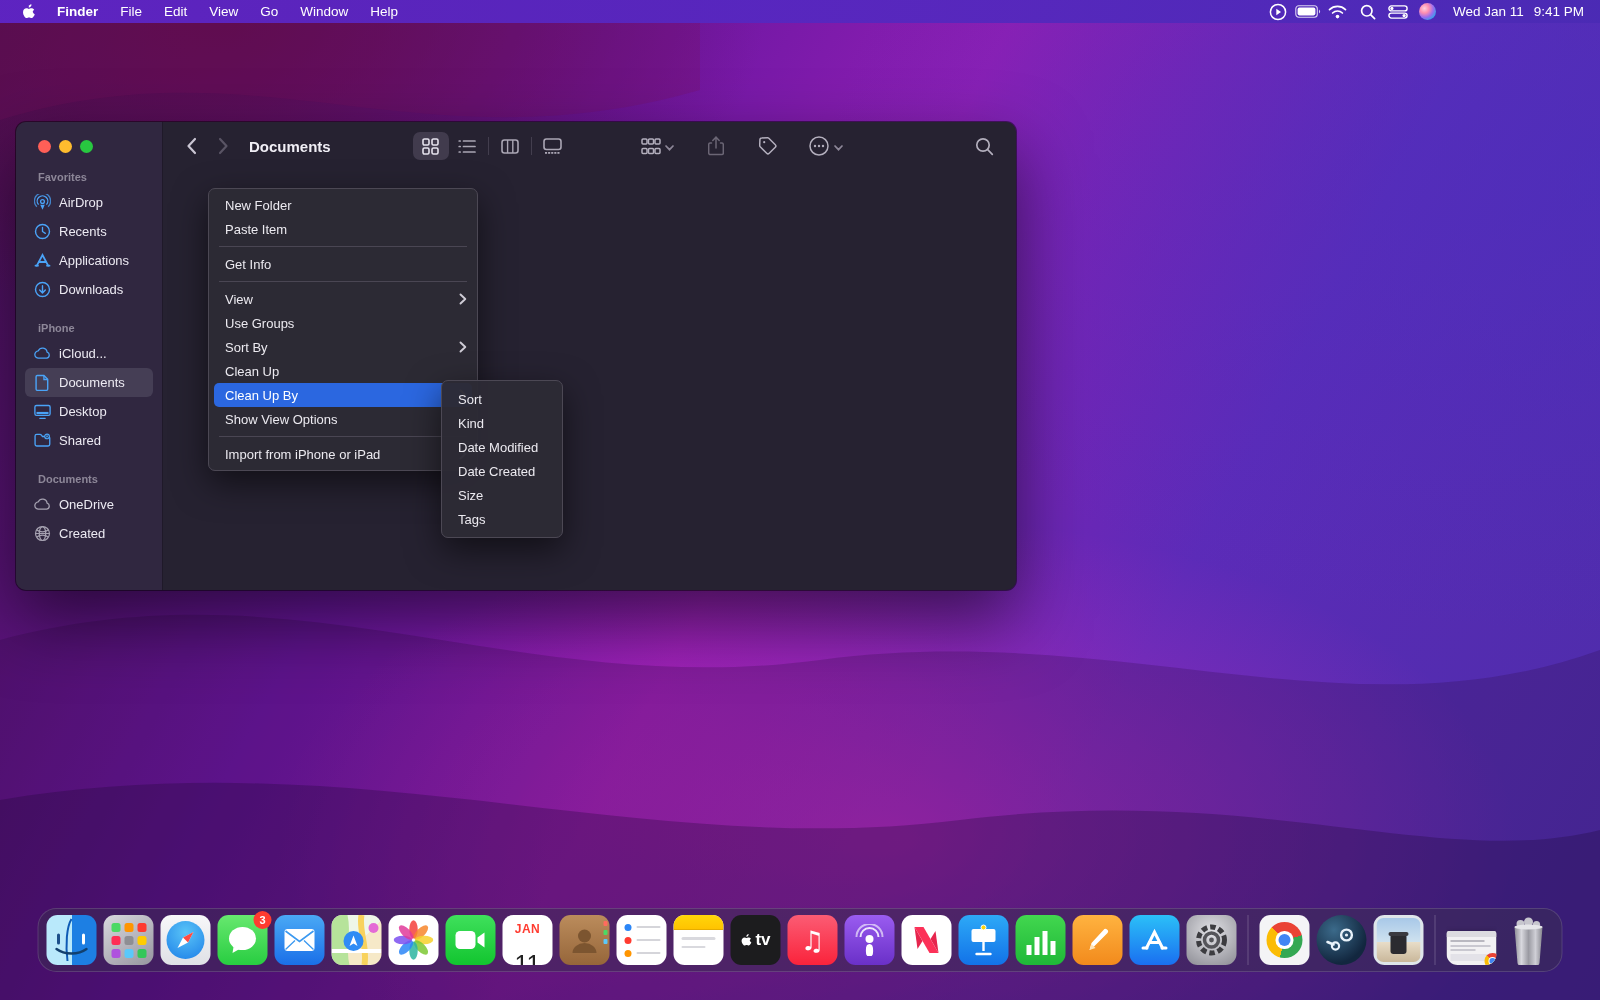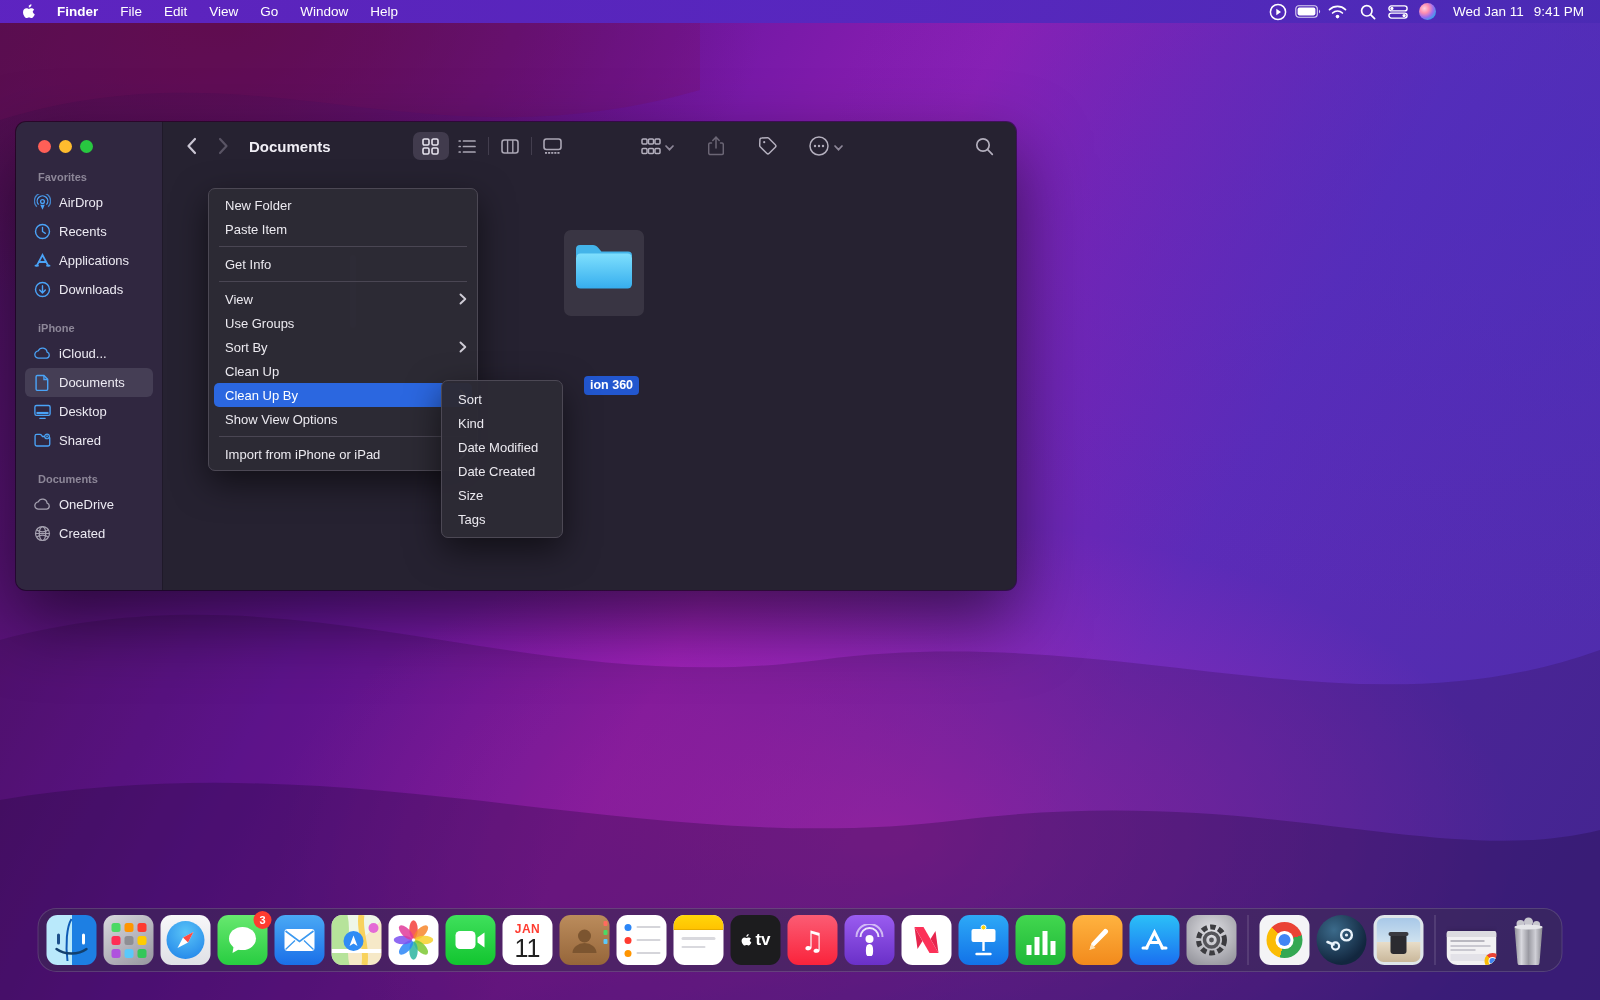--- a/index.html
+++ b/index.html
@@ -395,39 +395,20 @@
                 <path d="M1 1 L4.5 4.7 L8 1" stroke="currentColor" stroke-width="1.7" fill="none" stroke-linecap="round"></path>
               </svg></span>
         </div>
         <div style="margin-left:auto" class="tool-btn">
           <svg width="19" height="19" viewBox="0 0 19 19">
               <circle cx="8" cy="8" r="6.2" fill="none" stroke="currentColor" stroke-width="1.7"></circle>
               <line x1="12.7" y1="12.7" x2="17.3" y2="17.3" stroke="currentColor" stroke-width="1.7" stroke-linecap="round"></line>
             </svg>
         </div>
       </div>
-      <div id="content">
-        <div id="hidden-item-edge"></div>
-        <div id="folder-item">
-          <div class="sel"></div>
-          <div class="fsvg">
-            <svg width="66" height="54" viewBox="0 0 66 54">
-              <defs>
-                  <linearGradient id="fg1" x1="0" y1="0" x2="0" y2="1">
-                    <stop offset="0" stop-color="#7edffd"></stop>
-                    <stop offset="1" stop-color="#36aeee"></stop>
-                  </linearGradient>
-                </defs>
-              <path d="M5 16 v-6 a4 4 0 0 1 4-4 h13 c2 0 3.8 .9 5 2.4 l3.4 4 H57 a4 4 0 0 1 4 4 v1 H5 z" fill="#43b4e9"></path>
-              <rect x="5" y="14.5" width="56" height="35" rx="4.5" fill="url(#fg1)"></rect>
-            </svg>
-          </div>
-          <div id="item-label">ion 360</div>
-        </div>
-      </div>
     </div>
   </div>
 
   <div id="ctx-menu" class="menu">
       <div class="row">
         <span class="lbl">New Folder</span>
       </div>
       <div class="row">
         <span class="lbl">Paste Item</span>
       </div>
@@ -579,21 +560,21 @@
         <div class="dk" style="background:linear-gradient(180deg,#3fe05c,#12c52f);display:flex;align-items:center;justify-content:center">
           <svg width="32" height="22" viewBox="0 0 32 22">
             <rect x="1" y="2" width="20" height="18" rx="4.5" fill="#fff"></rect>
             <path d="M23 8.5 L30 3.5 V18.5 L23 13.5 z" fill="#fff"></path>
           </svg>
         </div>
       </div>
       <div class="dock-item">
         <div class="dk" style="background:#fff;display:flex;flex-direction:column;align-items:center">
           <span style="font-size:12px;font-weight:bold;color:#ff3b30;margin-top:7px;letter-spacing:.5px">JAN</span>
-          <span style="font-size:25px;font-weight:300;color:#222;line-height:1;margin-top:0px">11</span>
+          <span style="font-size:25px;font-weight:300;color:#222;line-height:1;margin-top:16px">11</span>
         </div>
       </div>
       <div class="dock-item">
         <div class="dk" style="background:linear-gradient(180deg,#bb8c5c,#96663a);display:flex;align-items:center;justify-content:center">
           <svg width="30" height="30" viewBox="0 0 30 30">
             <circle cx="15" cy="11" r="6.5" fill="#7c5530"></circle>
             <path d="M3 28 a12 10 0 0 1 24 0 z" fill="#7c5530"></path>
           </svg>
           <div style="position:absolute;right:2px;top:6px;display:flex;flex-direction:column;gap:4px">
             <span style="width:4px;height:5px;background:#ff6b5e;border-radius:1px"></span>

